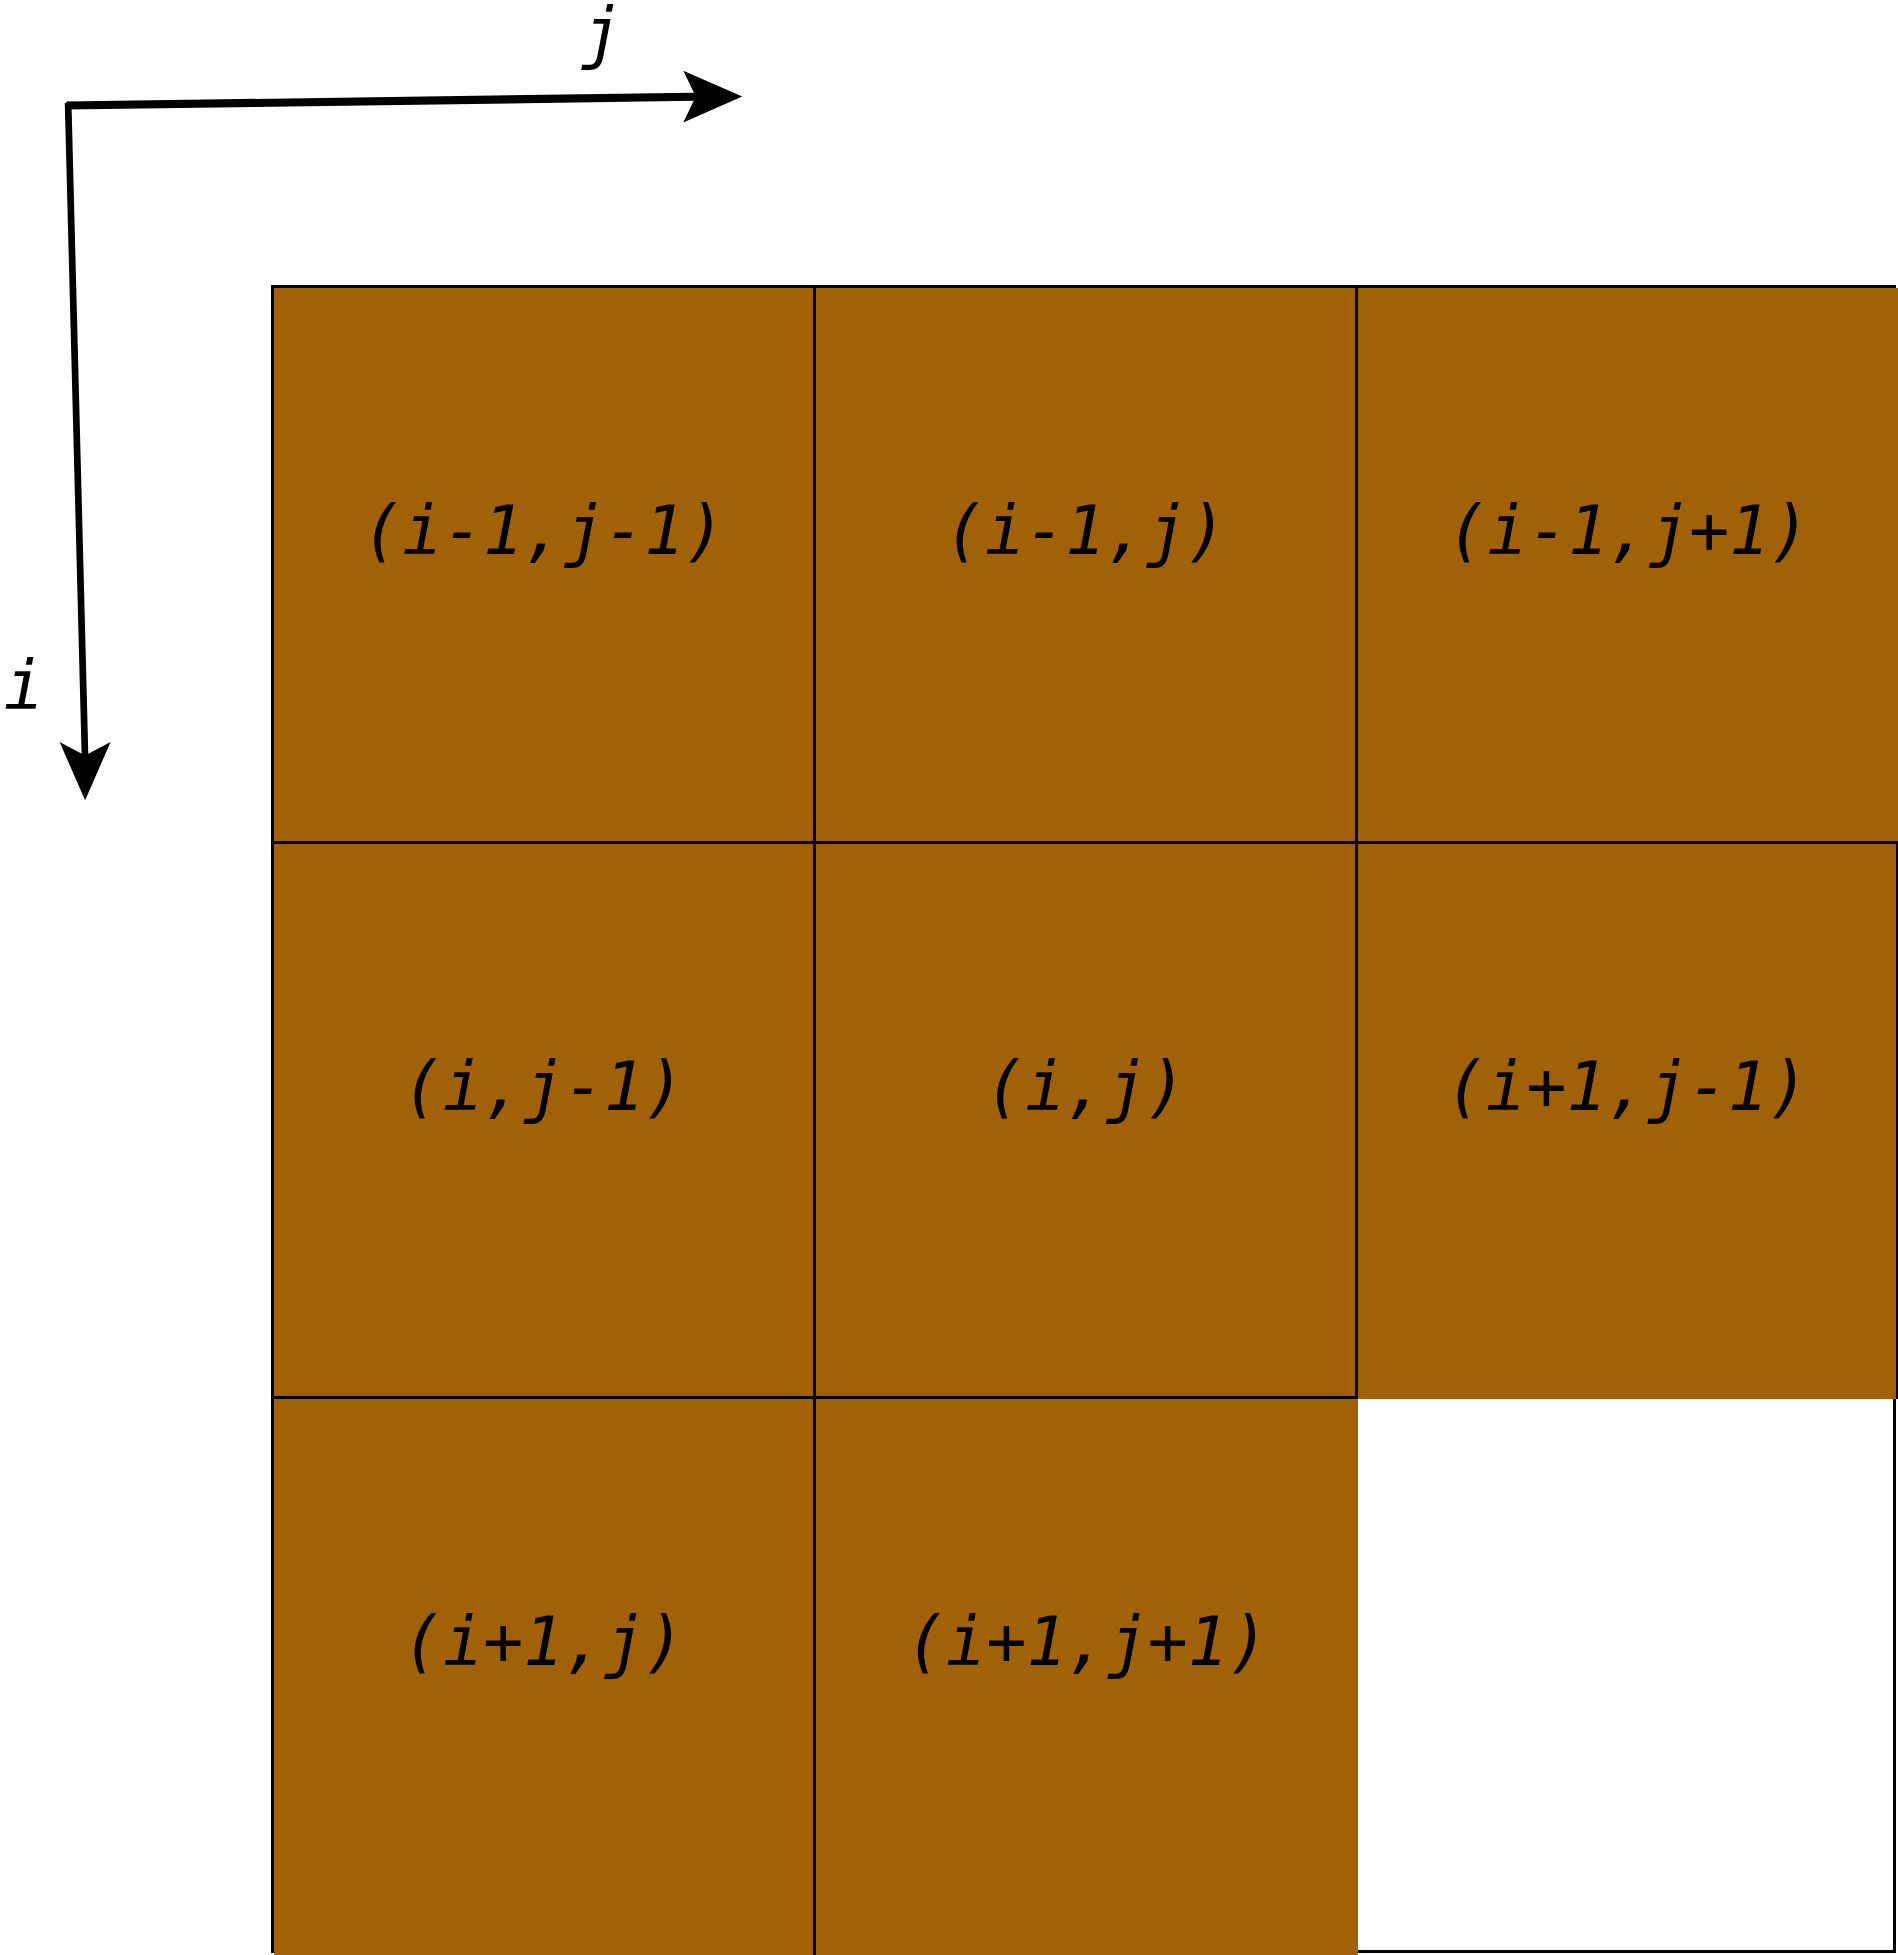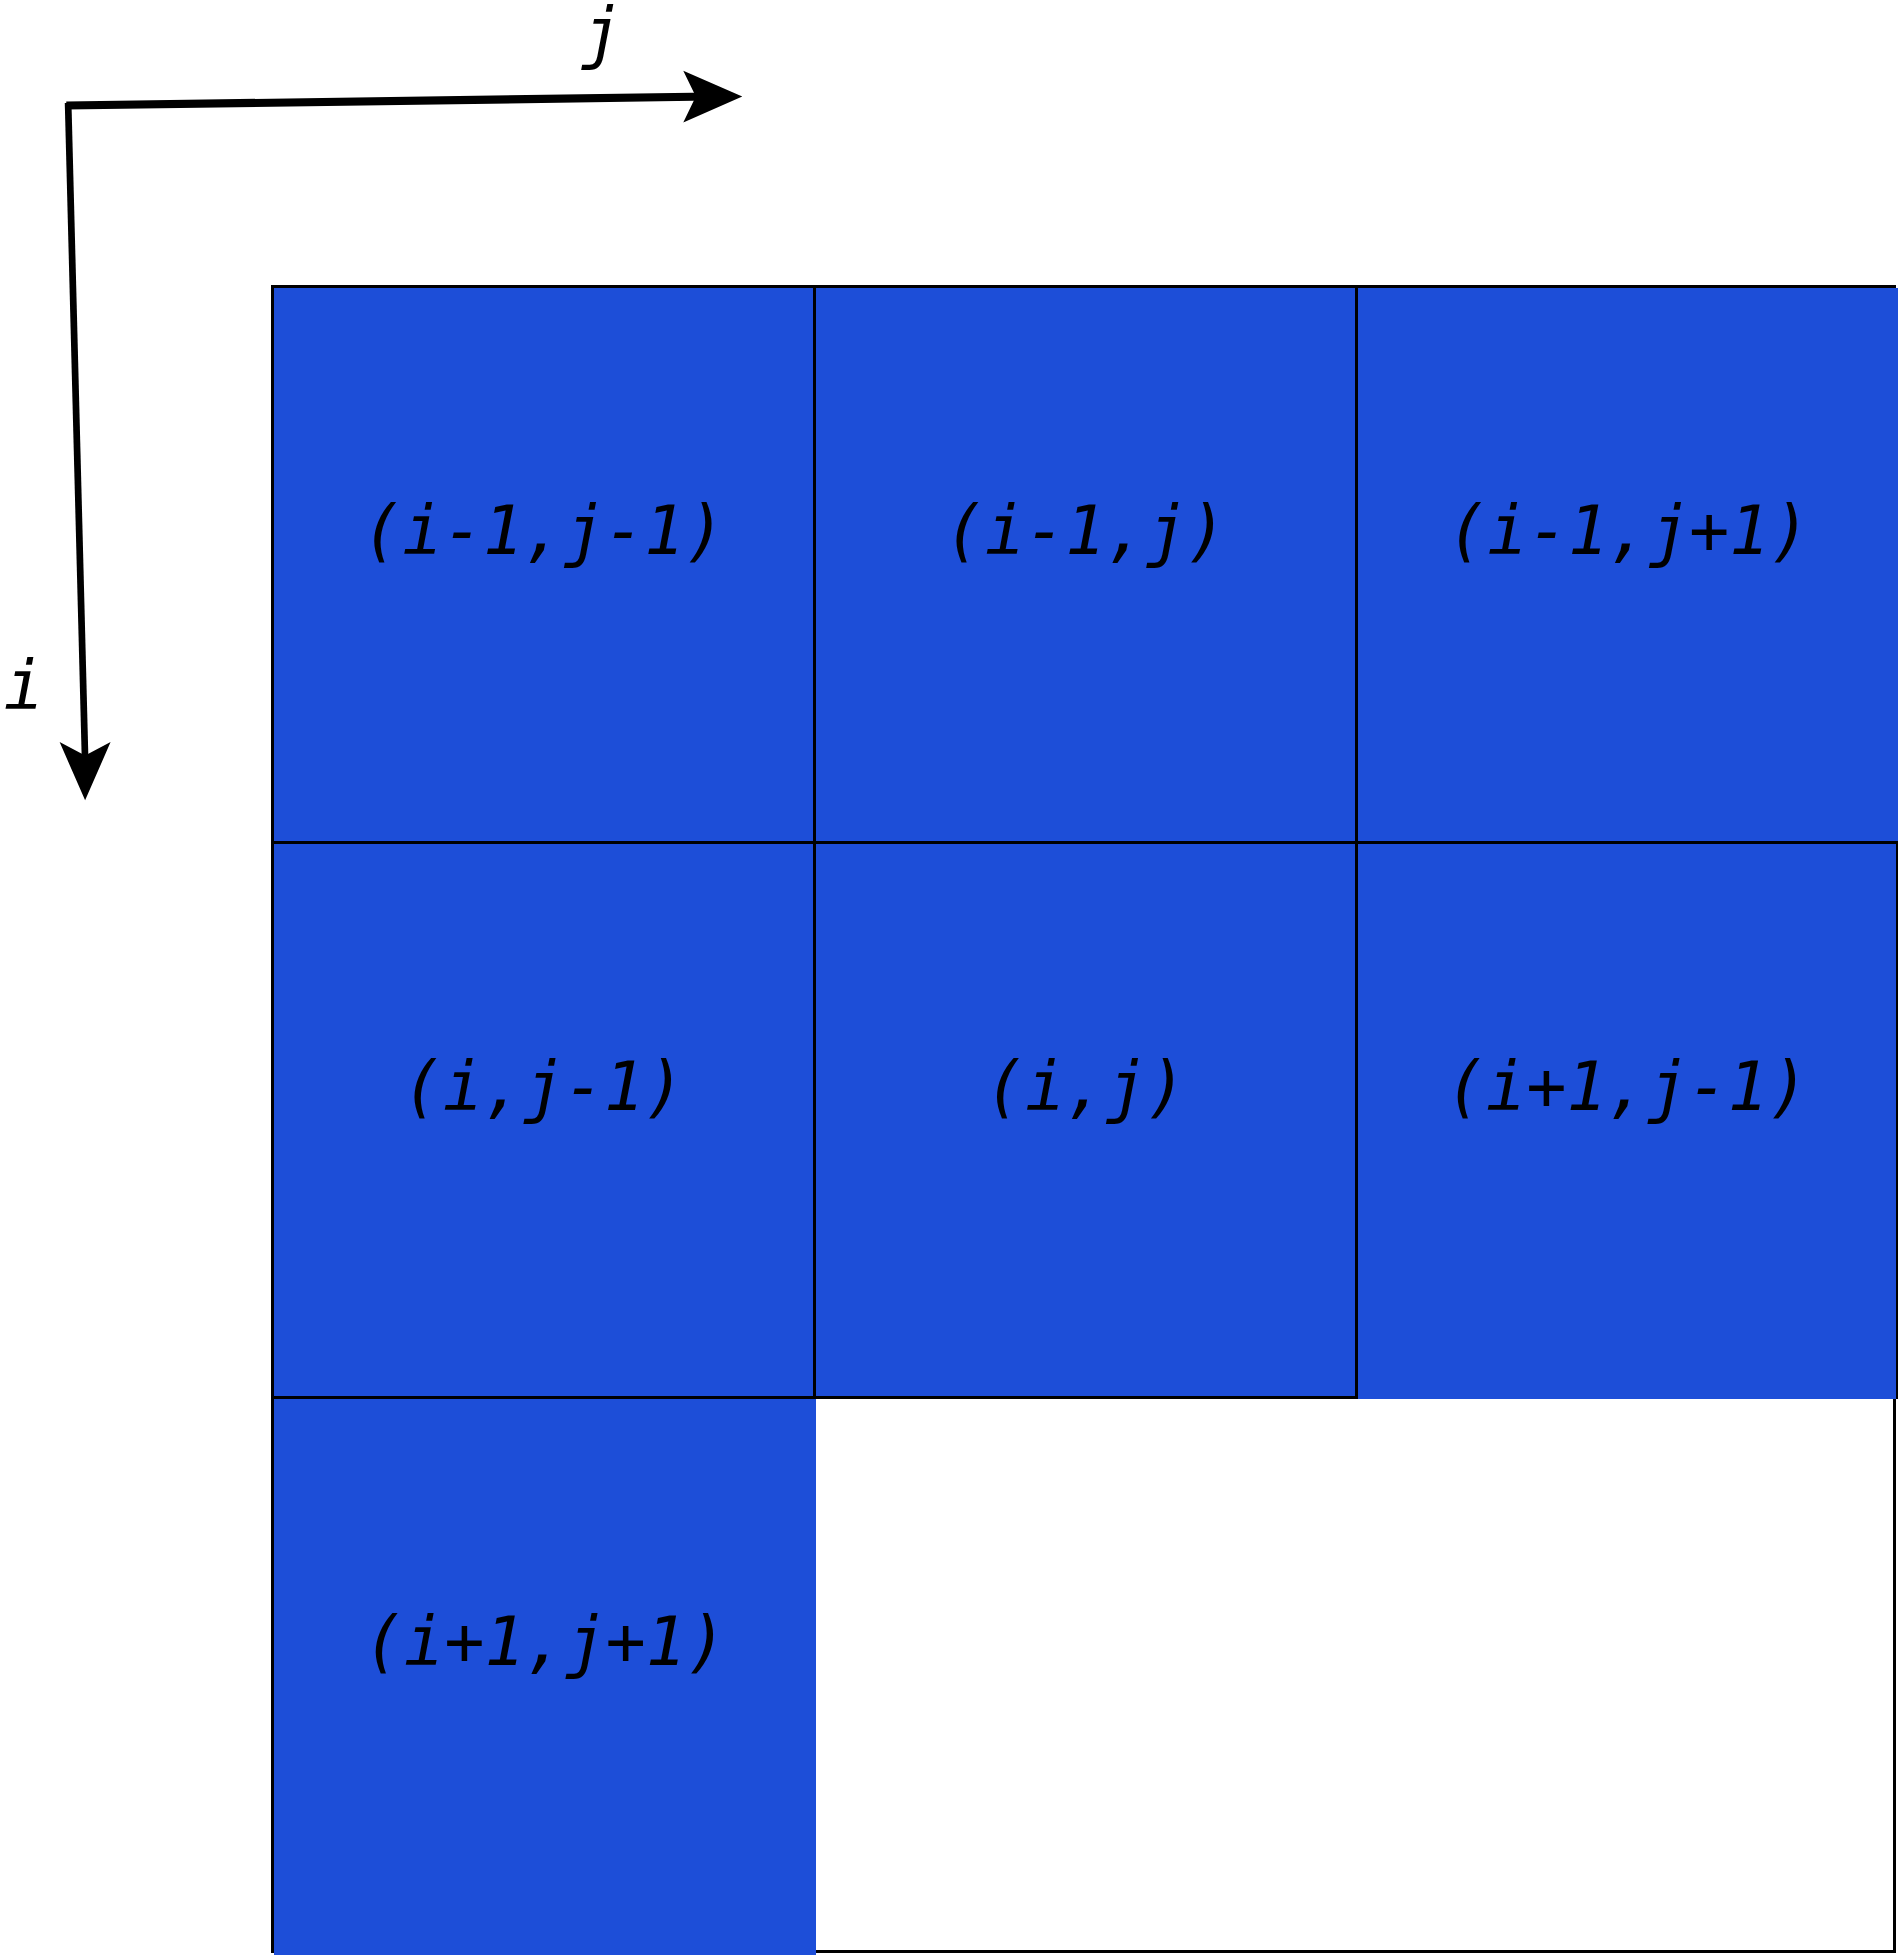--- a/index.html
+++ b/index.html
@@ -58,21 +58,21 @@
     display: grid;
     grid-template-columns: 542px 542px 541px;
     grid-template-rows: 556px 555px 556px;
     box-sizing: border-box;
     border: 3.1px solid #000000;
   }
 
   .grid-cell {
     position: relative;
     box-sizing: border-box;
-    background: #1d4ed8;
+    background: #a16207;
     display: flex;
     align-items: flex-start;
     justify-content: center;
     overflow: hidden;
   }
   
   .grid-cell.col-0, .grid-cell.col-1 {
     border-right: 3.1px solid #000000;
   }
   .grid-cell.row-0, .grid-cell.row-1 {
@@ -126,19 +126,22 @@
     <div class="grid-cell row-1 col-0">
       <span class="cell-label">(i,j-1)</span>
     </div>
     <div class="grid-cell row-1 col-1">
       <span class="cell-label">(i,j)</span>
     </div>
 
     <div class="grid-cell row-2 col-0">
       <span class="cell-label">(i+1,j-1)</span>
     </div>
+    <div class="grid-cell row-2 col-1">
+      <span class="cell-label">(i+1,j)</span>
+    </div>
     <div class="grid-cell row-2 col-2">
       <span class="cell-label">(i+1,j+1)</span>
     </div>
 
   </div>
 </div>
 
 
 </body></html>

